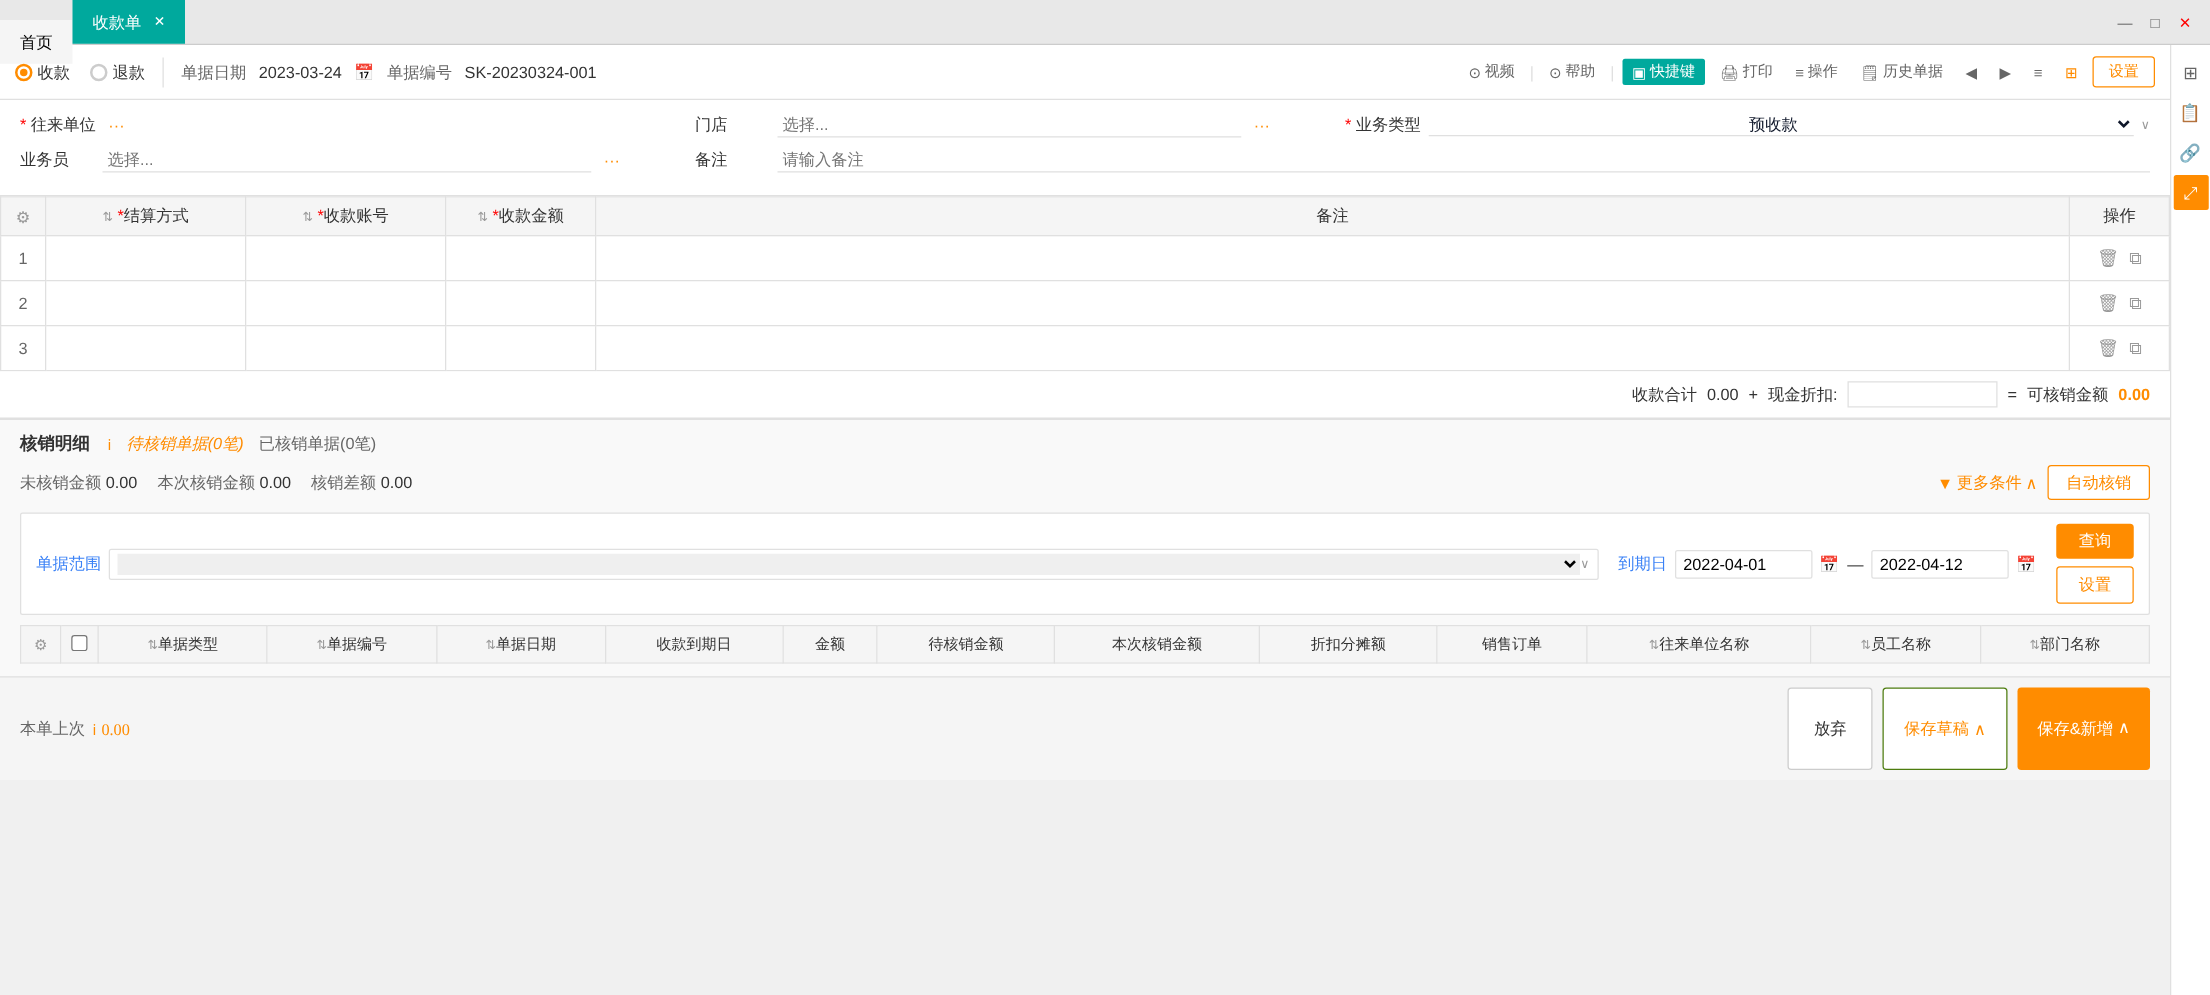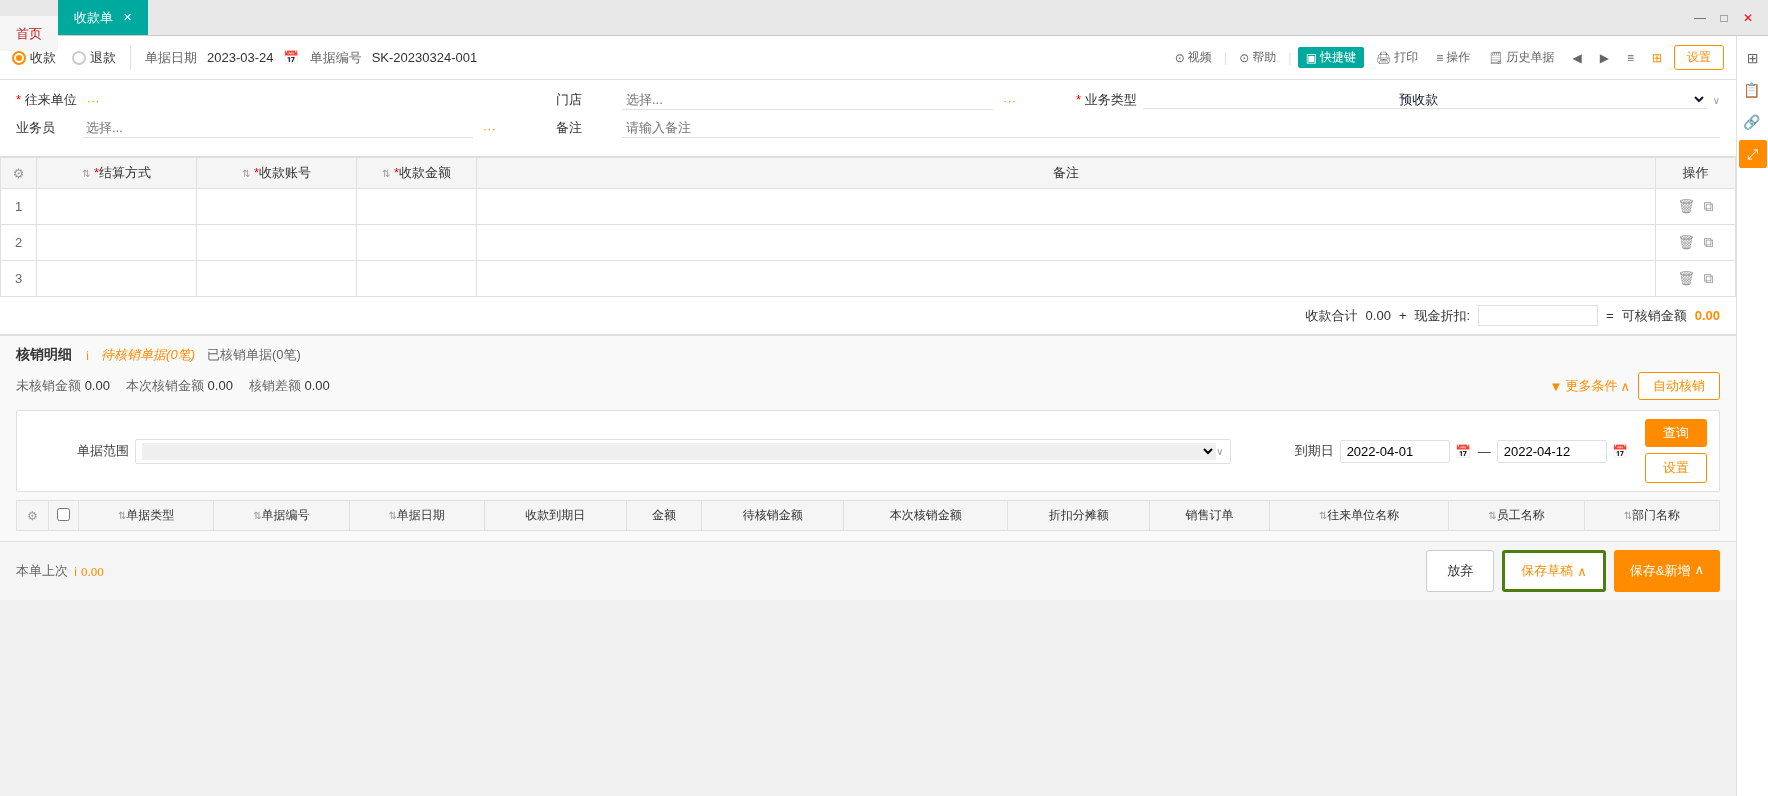--- a/index.html
+++ b/index.html
@@ -17,21 +17,21 @@
       display: flex;
       align-items: center;
       padding: 0 16px;
       height: 100%;
       cursor: pointer;
       font-size: 13px;
       gap: 6px;
     }
     .tab-item.home {
       background: #f5f5f5;
-      color: #b91c1c;
+      color: #000000;
       margin-top: 32px;
     }
     .tab-item.active {
       background: #00a99d;
       color: #fff;
     }
     .tab-close {
       font-size: 11px;
       margin-left: 4px;
       cursor: pointer;
@@ -253,21 +253,21 @@
       padding: 8px 12px;
       border: 1px solid #e0e0e0;
       border-radius: 2px;
     }
     .hx-form-field {
       display: flex;
       align-items: center;
       gap: 6px;
       flex: 1;
     }
-    .hx-form-label { color: #404040; white-space: nowrap; margin-left: 48px; }
+    .hx-form-label { color: #3b82f6; white-space: nowrap; }
     .hx-select-wrap {
       flex: 1;
       display: flex;
       align-items: center;
       border: 1px solid #e0e0e0;
       padding: 3px 6px;
       border-radius: 2px;
     }
     .hx-select { flex: 1; border: none; outline: none; font-size: 13px; }
     .hx-date-group {
@@ -339,35 +339,35 @@
       background: #fff;
       border: 1px solid #ccc;
       color: #333;
       padding: 6px 20px;
       border-radius: 3px;
       cursor: pointer;
       font-size: 13px;
     }
     .btn-save-draft {
       background: #fff;
-      border: 3px solid #4d7c0f;
+      border: 1px solid #4d7c0f;
       color: #ff8c00;
       padding: 6px 16px;
       border-radius: 3px;
       cursor: pointer;
       font-size: 13px;
       display: flex;
       align-items: center;
       gap: 4px;
     }
     .btn-save-new {
       background: #ff8c00;
       border: none;
       color: #fff;
-      padding: 12px 16px;
+      padding: 24px 16px;
       border-radius: 3px;
       cursor: pointer;
       font-size: 13px;
       display: flex;
       align-items: flex-start;
       gap: 4px;
     }
 
     
     .right-sidebar {

